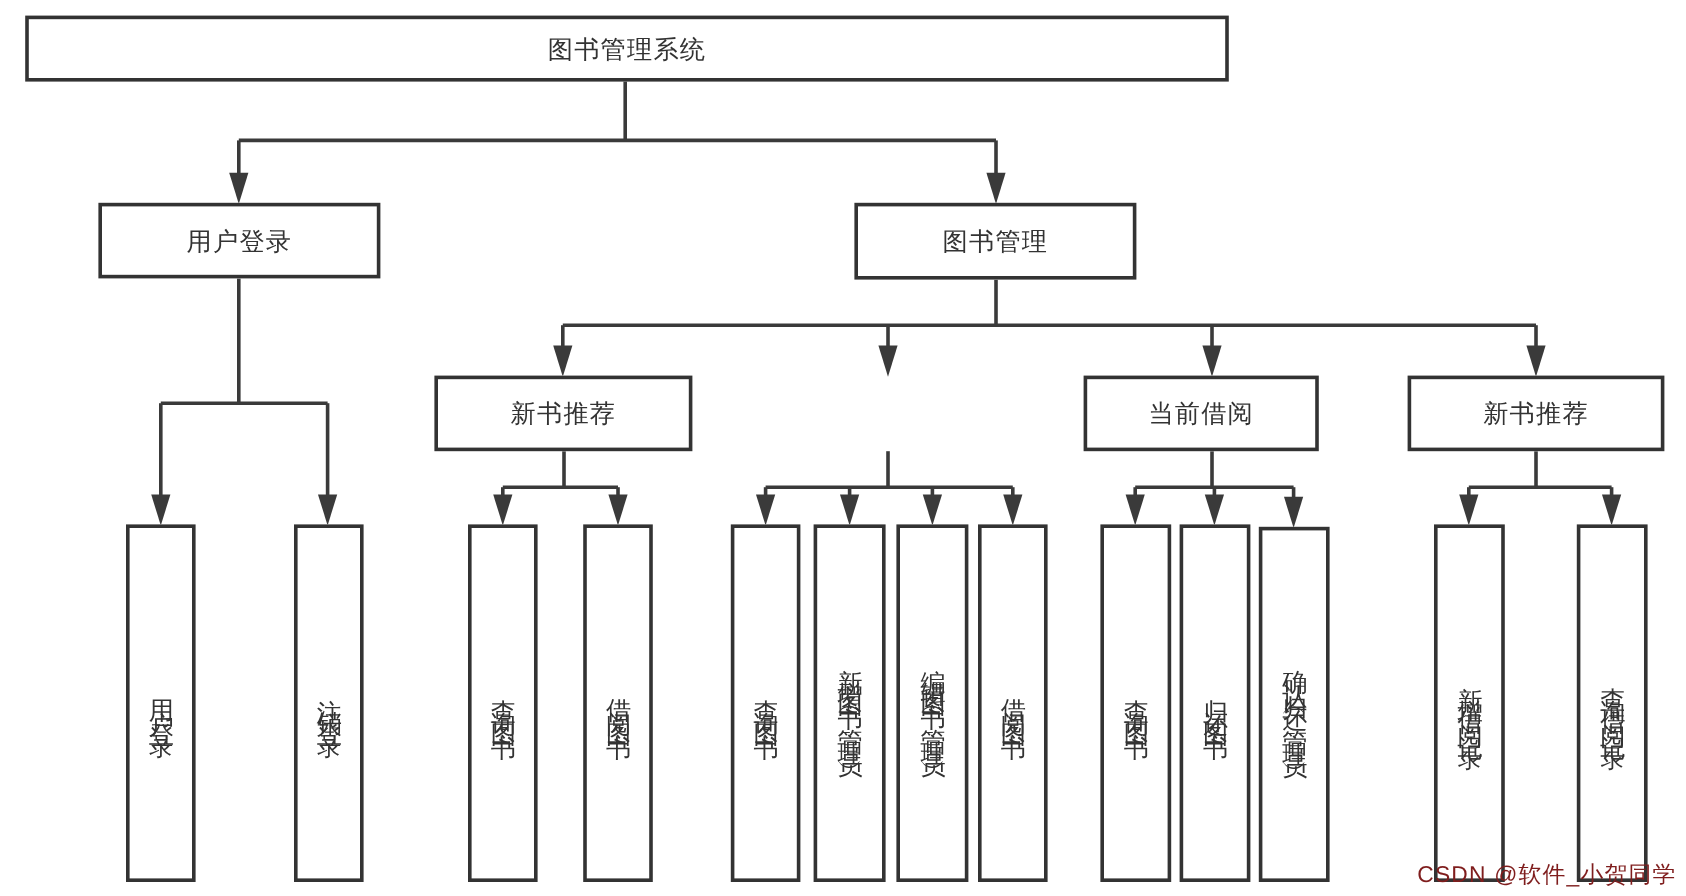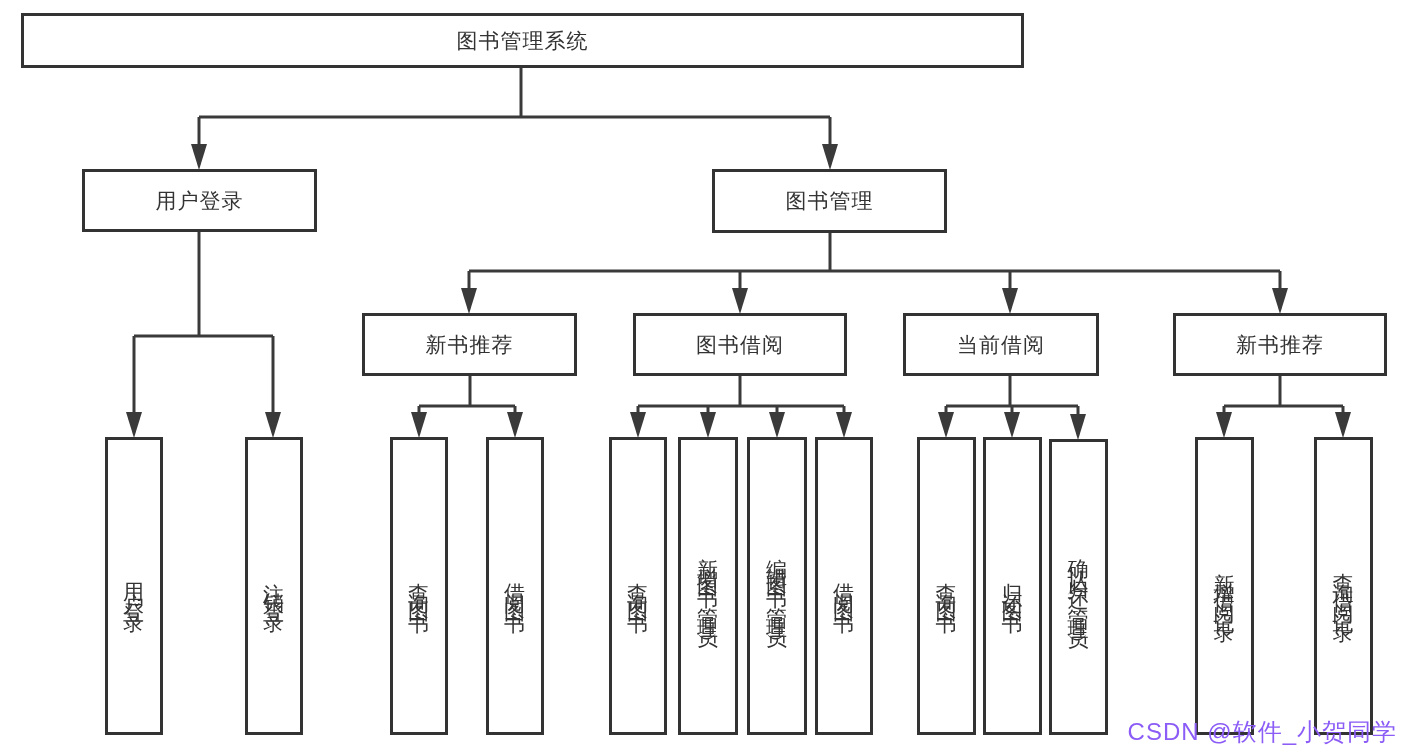--- a/index.html
+++ b/index.html
@@ -41,22 +41,22 @@
     text-orientation: mixed;
     letter-spacing: 10px;
     line-height: 1;
     font-size: 21px;
     white-space: nowrap;
   }
   .watermark {
     position: absolute;
     top: 716px;
     right: 8px;
-    font-size: 24px;
-    color: #8b5cf6;
+    font-size: 19px;
+    color: #7f1d1d;
     letter-spacing: 1px;
   }
 </style>
 </head>
 <body>
 
 <div id="stage">
 
   <svg id="connectors" viewBox="0 0 1405 747" xmlns="http://www.w3.org/2000/svg">
     <g stroke="#3a3a3a" stroke-width="3" fill="none">
@@ -138,23 +138,20 @@
   <div class="box" style="left:82px; top:169px; width:235px; height:63px;">
     <span>用户登录</span>
   </div>
   <div class="box" style="left:712px; top:169px; width:235px; height:64px;">
     <span>图书管理</span>
   </div>
 
   <div class="box" style="left:362px; top:313px; width:215px; height:63px;">
     <span>新书推荐</span>
   </div>
-  <div class="box" style="left:633px; top:313px; width:214px; height:63px;">
-    <span>图书借阅</span>
-  </div>
   <div class="box" style="left:903px; top:313px; width:196px; height:63px;">
     <span>当前借阅</span>
   </div>
   <div class="box" style="left:1173px; top:313px; width:214px; height:63px;">
     <span>新书推荐</span>
   </div>
 
   <div class="box" style="left:105px; top:437px; width:58px; height:298px;">
     <span class="vtext">用户登录</span>
   </div>

